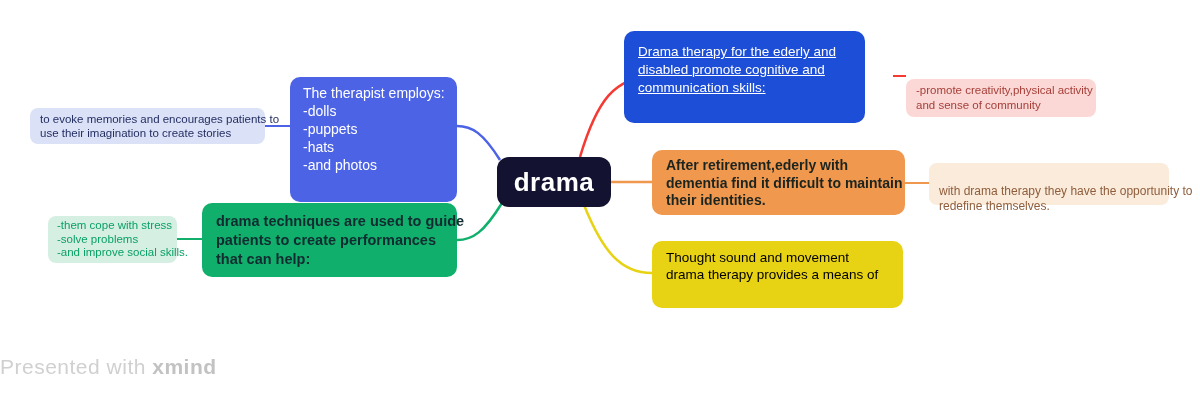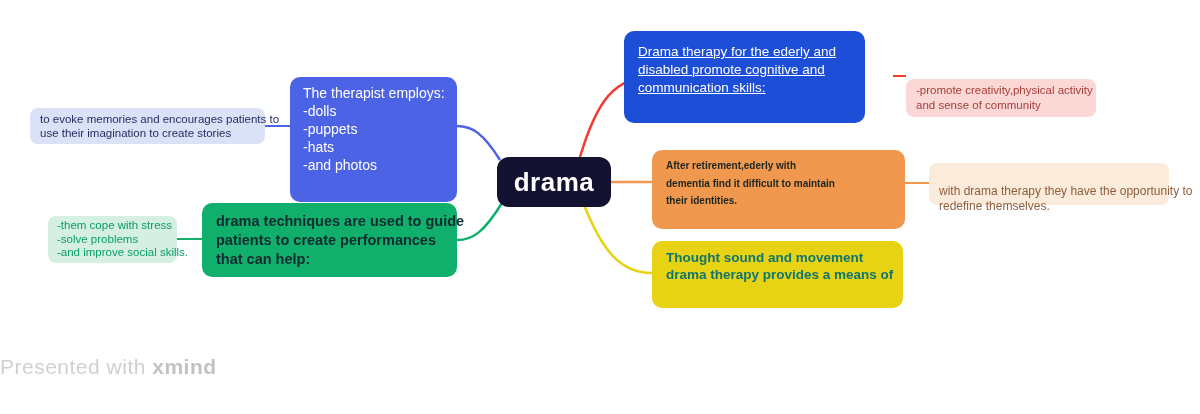--- a/index.html
+++ b/index.html
@@ -32,28 +32,28 @@
     left:202px;top:203px;width:255px;height:74px;
     background:#10b06c;padding:9px 14px;
     font-size:14.5px;line-height:19px;font-weight:600;color:#112b30;
   }
   .topic-therapy{
     left:624px;top:31px;width:241px;height:92px;
     background:#1d4ed8;padding:12px 14px;
     font-size:13.5px;line-height:18px;font-weight:500;text-decoration:underline;
   }
   .topic-retirement{
-    left:652px;top:150px;width:253px;height:79px;
+    left:652px;top:150px;width:253px;height:65px;
     background:#f0994e;padding:7px 14px;
-    font-size:10px;line-height:17.5px;font-weight:600;color:#1c2420;
+    font-size:14px;line-height:17.5px;font-weight:600;color:#1c2420;
   }
   .topic-sound{
     left:652px;top:241px;width:251px;height:67px;
     background:#e8d214;padding:8px 14px;
-    font-size:13.5px;line-height:17px;font-weight:700;color:#0f766e;
+    font-size:13.5px;line-height:17px;font-weight:400;color:#000000;
   }
 
   
   .note{border-radius:8px;font-weight:500;}
   .note-memories{
     left:30px;top:108px;width:235px;height:36px;
     background:#dbe2f7;color:#1f2a5e;padding:4px 10px;
     font-size:11.5px;line-height:14px;
   }
   .note-skills{

